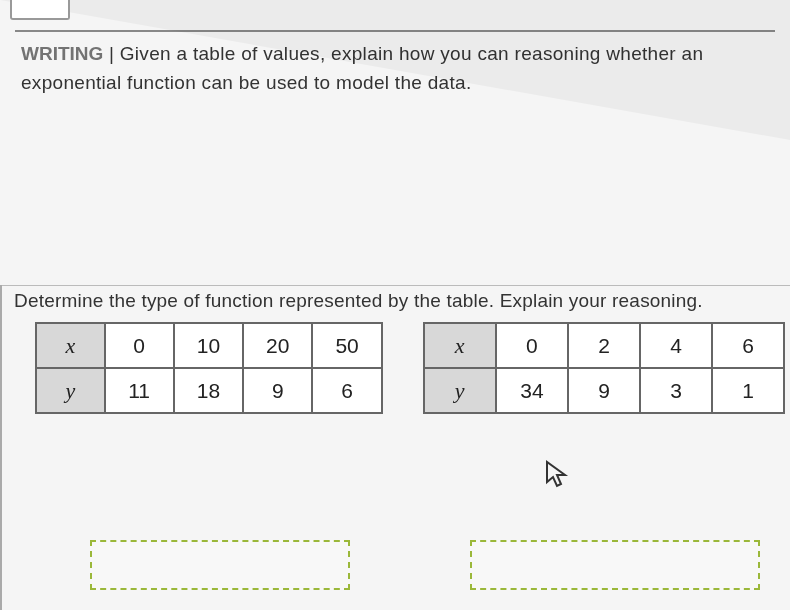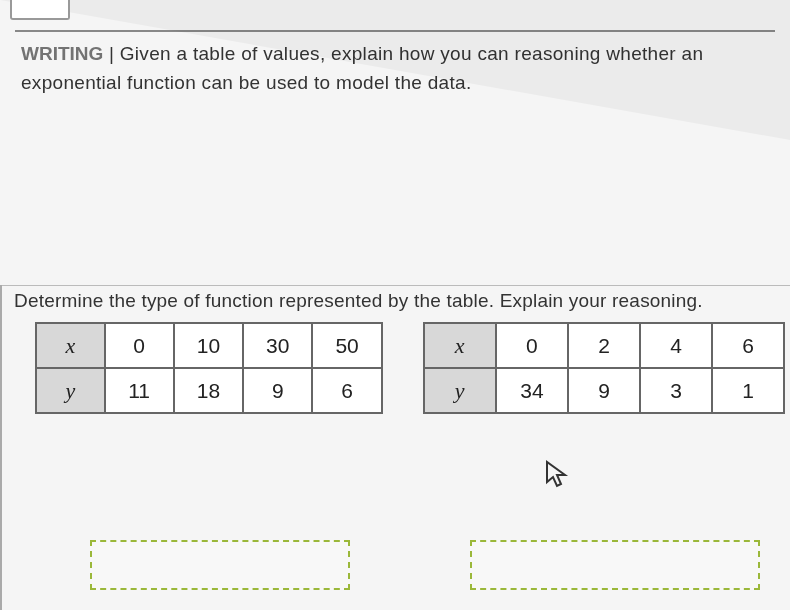--- a/index.html
+++ b/index.html
@@ -153,21 +153,21 @@
 <div class="question2">
   <div class="question2-text">Determine the type of function represented by the table. Explain your reasoning.</div>
 
   <div class="tables-row">
     <table class="table1">
       <tbody>
           <tr>
         <td class="header-cell">x</td>
         <td>0</td>
         <td>10</td>
-        <td>30</td>
+        <td>20</td>
         <td>50</td>
       </tr>
       <tr>
         <td class="header-cell">y</td>
         <td>11</td>
         <td>18</td>
         <td>9</td>
         <td>6</td>
       </tr>
     </tbody>

